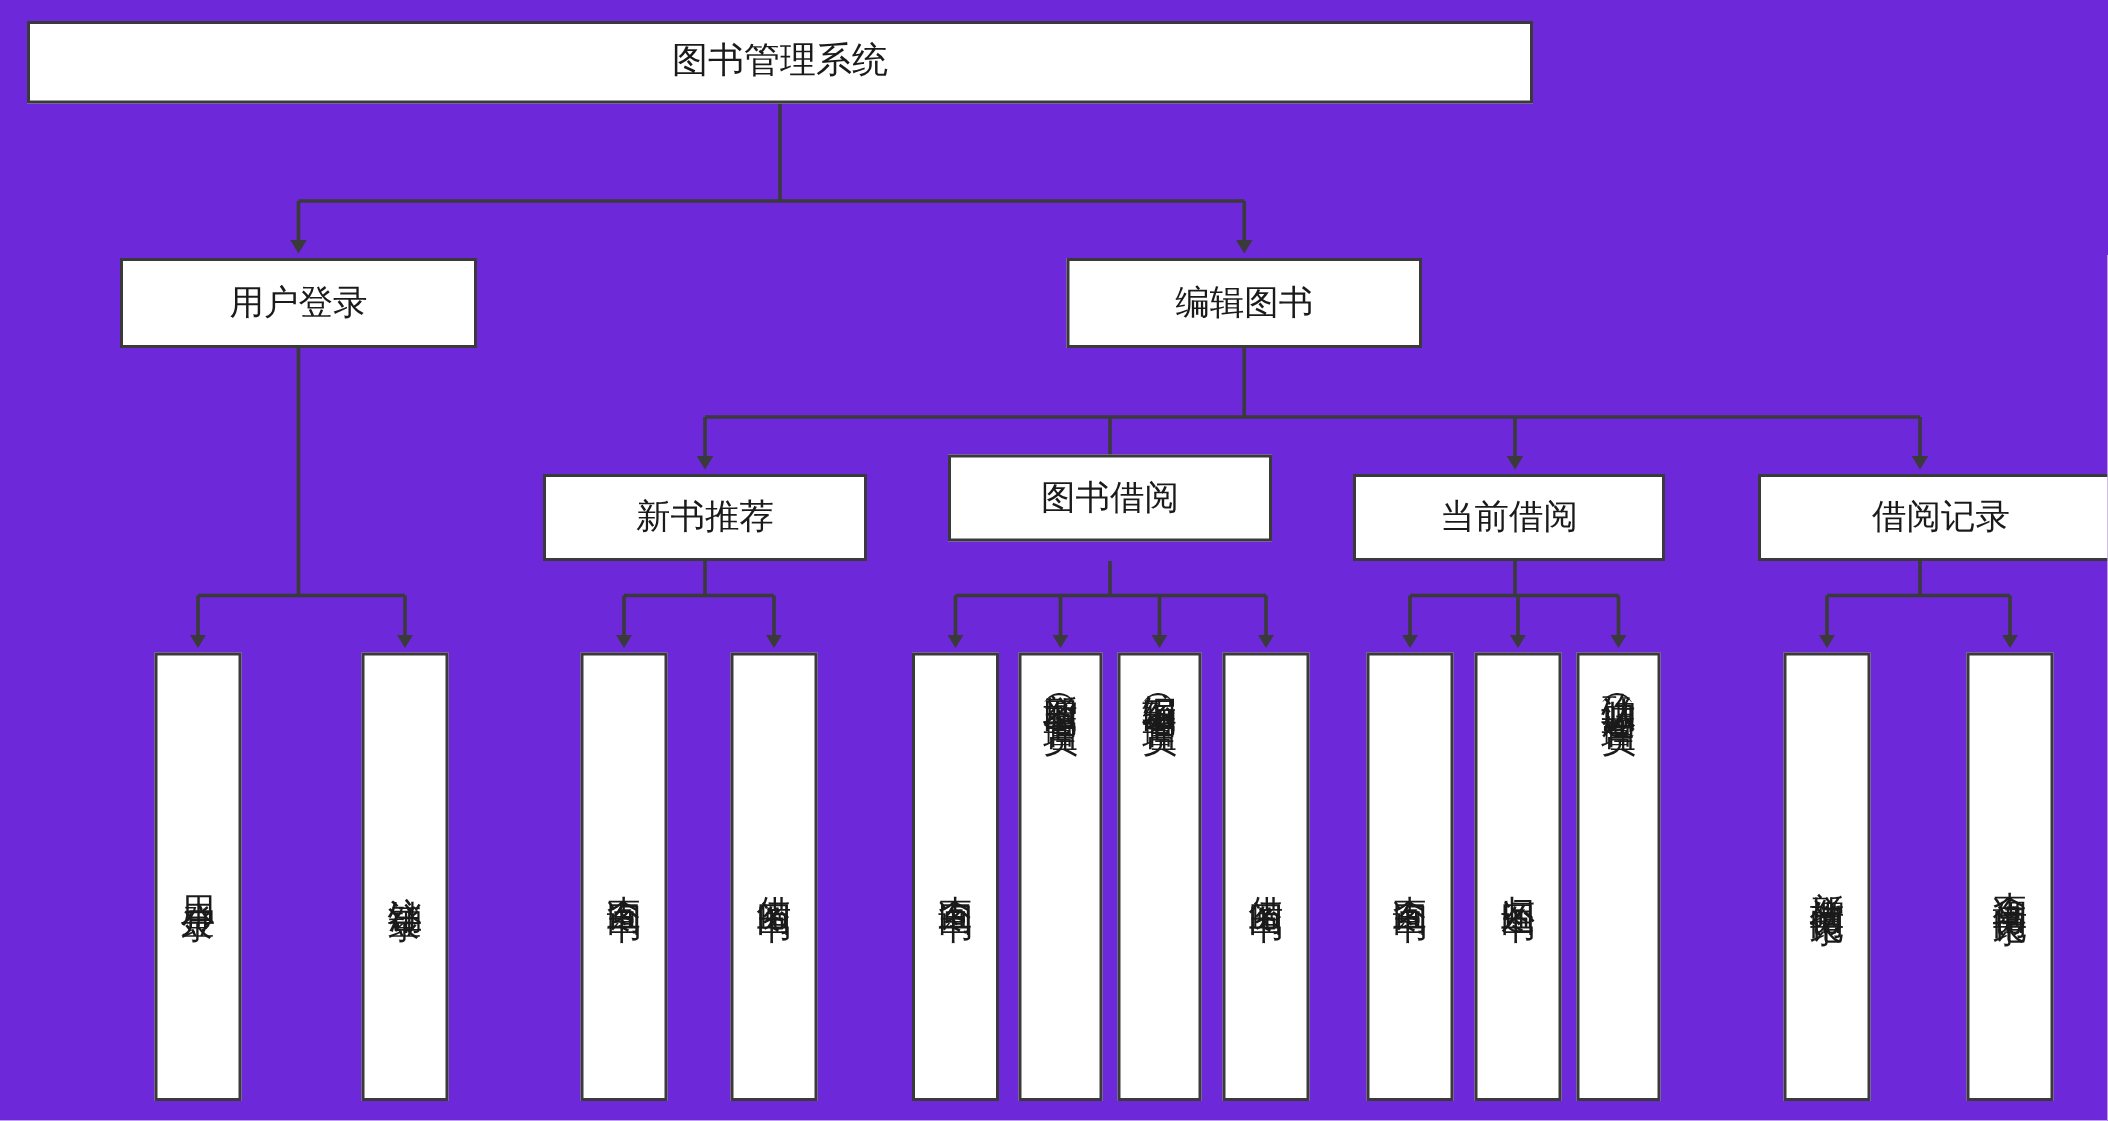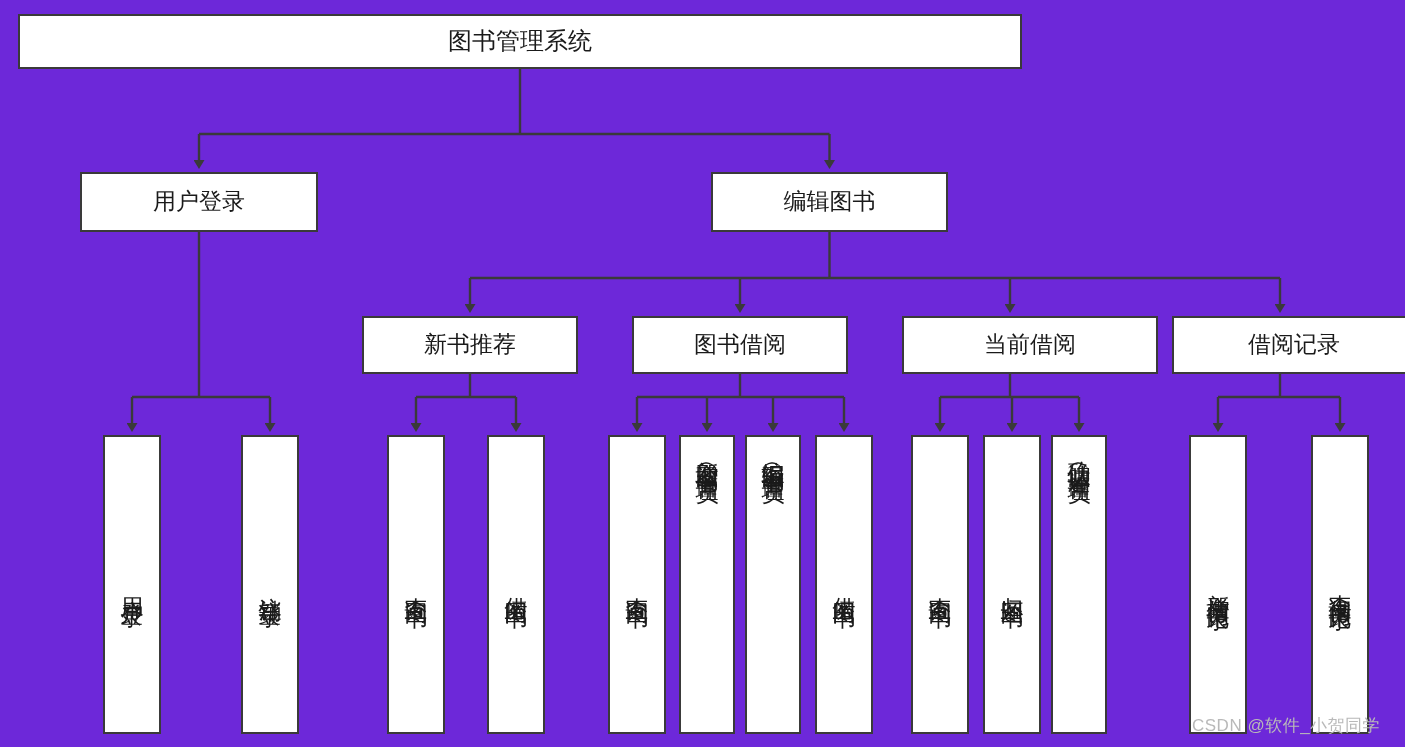--- a/index.html
+++ b/index.html
@@ -126,24 +126,24 @@
       </div>
       <div class="node horiz" style="left: 80px; top: 172px; width: 238px; height: 60px;">
         <span class="lbl">用户登录</span>
       </div>
       <div class="node horiz" style="left: 711px; top: 172px; width: 237px; height: 60px;">
         <span class="lbl">编辑图书</span>
       </div>
       <div class="node horiz" style="left: 362px; top: 316px; width: 216px; height: 58px;">
         <span class="lbl">新书推荐</span>
       </div>
-      <div class="node horiz" style="left: 632px; top: 316px; width: 216px; height: 58px;">
+      <div class="node horiz" style="left: 632px; top: 303px; width: 216px; height: 58px;">
         <span class="lbl">图书借阅</span>
       </div>
-      <div class="node horiz" style="left: 902px; top: 316px; width: 256px; height: 58px; justify-content: center;">
+      <div class="node horiz" style="left: 902px; top: 316px; width: 208px; height: 58px; justify-content: center;">
         <span class="lbl">当前借阅</span>
       </div>
       <div class="node horiz" style="left: 1172px; top: 316px; width: 244px; height: 58px;">
         <span class="lbl">借阅记录</span>
       </div>
       <div class="node vert" style="left: 103px; top: 435px; width: 58px; height: 299px;">
         <span class="lbl">用户登录</span>
       </div>
       <div class="node vert" style="left: 241px; top: 435px; width: 58px; height: 299px;">
         <span class="lbl">注销登录</span>
@@ -176,15 +176,14 @@
         <span class="lbl">确认归还（管理员）</span>
       </div>
       <div class="node vert" style="left: 1189px; top: 435px; width: 58px; height: 299px;">
         <span class="lbl">新增借阅记录</span>
       </div>
       <div class="node vert" style="left: 1311px; top: 435px; width: 58px; height: 299px;">
         <span class="lbl">查询借阅记录</span>
       </div>
     </div>
 
-  <div class="watermark" style="left: 1192px; top: 714px;">CSDN @软件_小贺同学</div>
 
 </div>
 
 </body></html>

